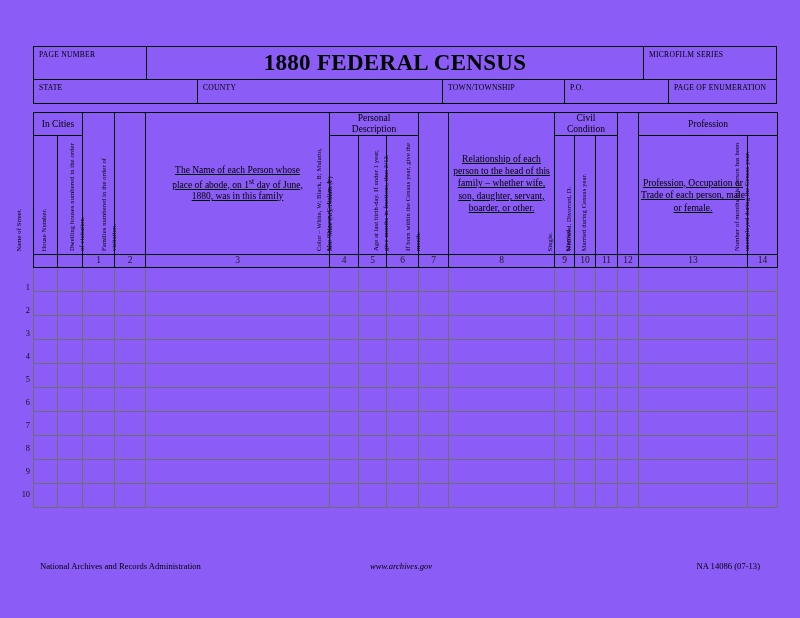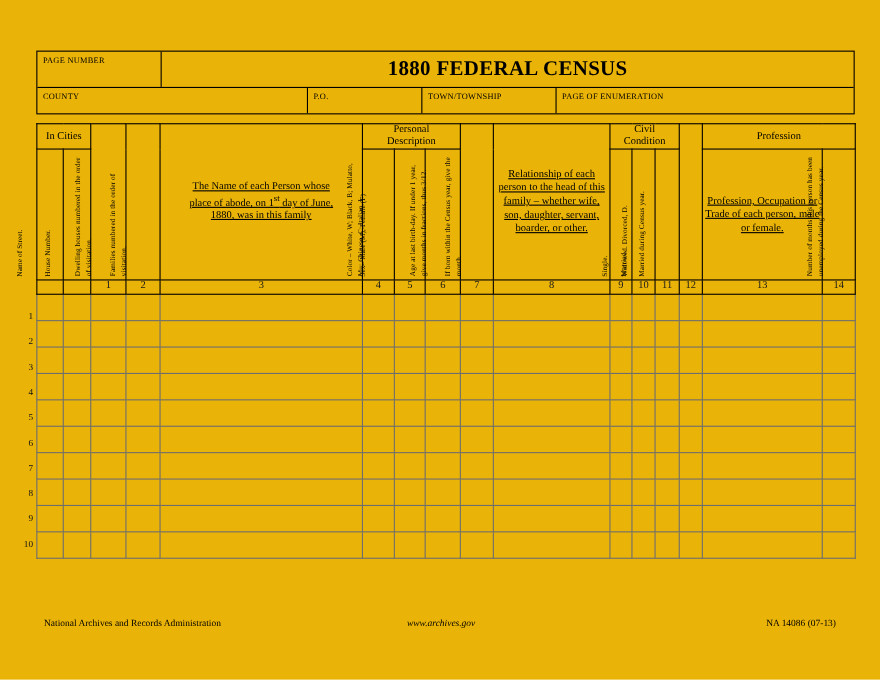--- a/index.html
+++ b/index.html
@@ -12,21 +12,21 @@
     height: 618px;
     font-family: "Liberation Serif", "DejaVu Serif", serif;
     color: #000000;
     overflow: hidden;
   }
 
   .page {
     position: relative;
     width: 800px;
     height: 618px;
-    background: #eab308;
+    background: #8b5cf6;
   }
 
   
   .ident-block {
     position: absolute;
     left: 33px;
     top: 46px;
     width: 744px;
     border: 1.6px solid #000;
     box-sizing: border-box;
@@ -51,21 +51,21 @@
 
   .cell-page-number { width: 112px; }
   .cell-title {
     flex: 1;
     display: flex;
     align-items: center;
     justify-content: center;
     padding-top: 0;
   }
   .cell-title .title-text {
-    font-size: 19px;
+    font-size: 23px;
     font-weight: bold;
     letter-spacing: 0.3px;
     font-family: "Liberation Serif", "DejaVu Serif", serif;
   }
   .cell-microfilm { width: 133px; }
 
   .cell-state  { width: 163px; }
   .cell-county { width: 245px; }
   .cell-town   { width: 122px; }
   .cell-po     { width: 104px; }
@@ -188,31 +188,37 @@
 
   <div class="ident-block">
 
     <div class="ident-row row1">
       <div class="ident-cell cell-page-number">
         <span>PAGE  NUMBER</span>
       </div>
       <div class="ident-cell cell-title">
         <span class="title-text">1880 FEDERAL CENSUS</span>
       </div>
+      <div class="ident-cell cell-microfilm">
+        <span>MICROFILM SERIES</span>
+      </div>
     </div>
 
     <div class="ident-row row2">
+      <div class="ident-cell cell-state">
+        <span>STATE</span>
+      </div>
       <div class="ident-cell cell-county">
         <span>COUNTY</span>
       </div>
+      <div class="ident-cell cell-town">
+        <span>TOWN/TOWNSHIP</span>
+      </div>
       <div class="ident-cell cell-po">
         <span>P.O.</span>
-      </div>
-      <div class="ident-cell cell-town">
-        <span>TOWN/TOWNSHIP</span>
       </div>
       <div class="ident-cell cell-date">
         <span>PAGE OF ENUMERATION</span>
       </div>
     </div>
 
   </div>
 
   <div class="rownums">
     <div class="rownum">1</div>

